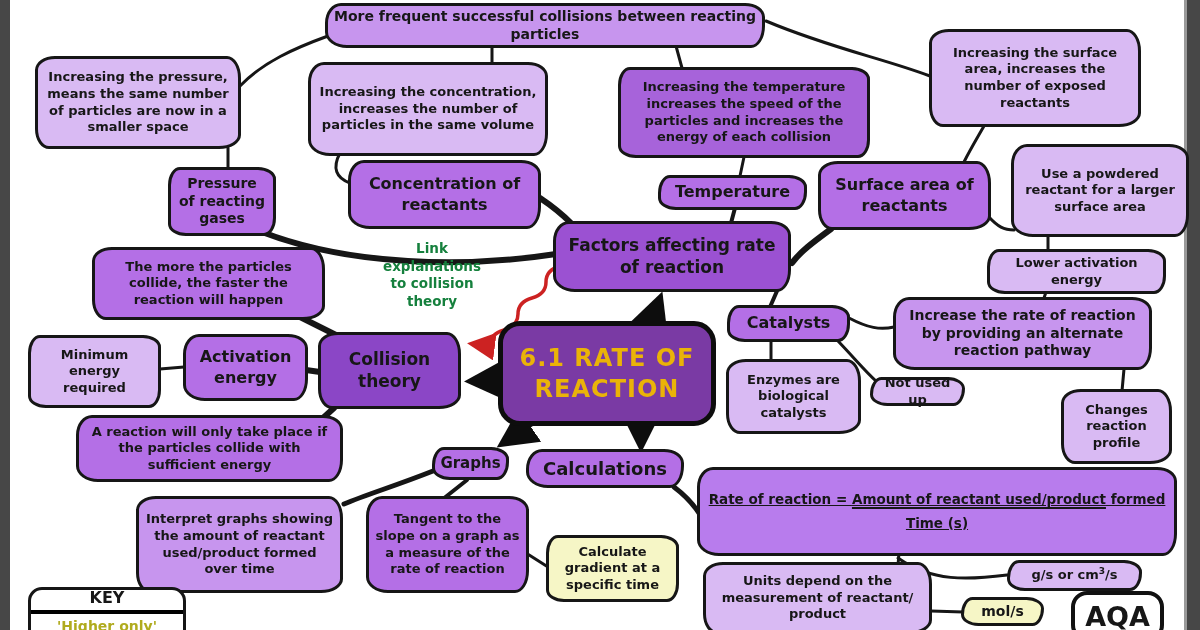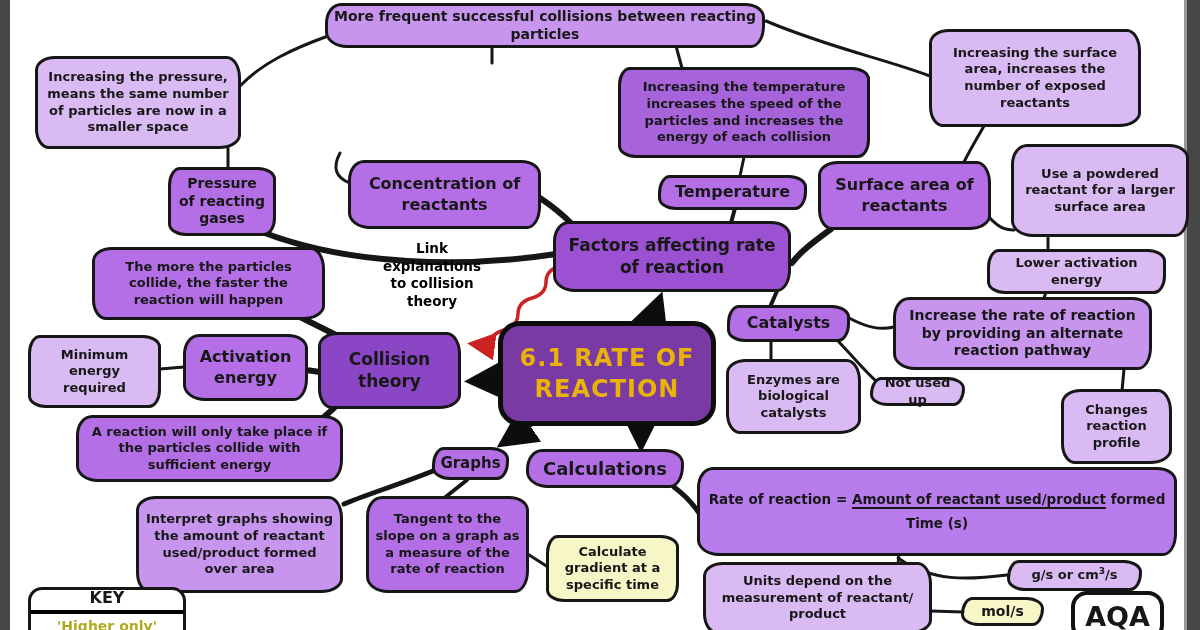--- a/index.html
+++ b/index.html
@@ -20,28 +20,28 @@
   .r1{border-radius:16px 20px 14px 22px / 20px 14px 22px 16px;}
   .r2{border-radius:20px 14px 22px 14px / 14px 22px 14px 20px;}
   .r3{border-radius:12px 18px 12px 18px / 18px 12px 18px 12px;}
   .c-light{background:#d9baf3;}
   .c-mlight{background:#c795ee;}
   .c-med{background:#b46fe6;}
   .c-med2{background:#a763da;}
   .c-dark{background:#9b51d2;}
   .c-dark2{background:#8b46c6;}
   .c-yellow{background:#f6f6c6;}
-  .c-eq{background:#b87ced;}
+  .c-eq{background:#b87ced;text-decoration:underline;}
   .c-white{background:#ffffff;}
   #title-box{
     background:#7a3aa4;color:#eab308;border:5px solid #0d0d0d;
     border-radius:22px;letter-spacing:1px;
   }
   #link-note{
-    position:absolute;color:#000000;font-weight:bold;text-align:center;line-height:1.3;
+    position:absolute;color:#15803d;font-weight:bold;text-align:center;line-height:1.3;
   }
   .sup{font-size:9px;vertical-align:super;line-height:1;}
   .u{text-decoration:underline;text-underline-offset:3px;text-decoration-thickness:2px;}
   #key-box{flex-direction:column;padding:0;overflow:hidden;border-radius:14px 14px 4px 4px;}
   #key-box .hdr{width:100%;border-bottom:4px solid #000000;padding:3px 0 2px;font-size:16px;}
   #key-box .row{width:100%;padding:4px 0 8px;font-size:14px;color:#b0ab1e;}
   #aqa-logo{border:4px solid #111;border-radius:16px;font-size:27px;font-weight:800;letter-spacing:0px;padding-top:6px;}
 </style>
 </head>
 <body>
@@ -97,20 +97,21 @@
     </g>
   </svg>
 
   <div class="edgebar" id="edge-left"></div>
   <div class="edgebar" id="edge-right"></div>
 
   <div class="box c-mlight r1" style="left:325px;top:3px;width:440px;height:45px;font-size:14px;">More frequent successful collisions between reacting particles</div>
 
   <div class="box c-light r2" style="left:35px;top:56px;width:206px;height:93px;font-size:13px;">Increasing the pressure, means the same number of particles are now in a smaller space</div>
 
+  <div class="box c-light r1" style="left:308px;top:62px;width:240px;height:94px;font-size:13px;">Increasing the concentration, increases the number of particles in the same volume</div>
 
   <div class="box c-med2 r3" style="left:618px;top:67px;width:252px;height:91px;font-size:13px;">Increasing the temperature increases the speed of the particles and increases the energy of each collision</div>
 
   <div class="box c-light r2" style="left:929px;top:29px;width:212px;height:98px;font-size:13px;">Increasing the surface area, increases the number of exposed reactants</div>
 
   <div class="box c-light r1" style="left:1011px;top:144px;width:178px;height:93px;font-size:13px;">Use a powdered reactant for a larger surface area</div>
 
   <div class="box c-med r3" style="left:168px;top:167px;width:108px;height:69px;font-size:14px;">Pressure of reacting gases</div>
 
   <div class="box c-med r1" style="left:348px;top:160px;width:193px;height:69px;font-size:16px;">Concentration of reactants</div>
@@ -144,21 +145,21 @@
   <div class="box c-mlight r1" style="left:893px;top:297px;width:259px;height:73px;font-size:14px;">Increase the rate of reaction by providing an alternate reaction pathway</div>
 
   <div class="box c-light r2" style="left:1061px;top:389px;width:111px;height:75px;font-size:13px;">Changes reaction profile</div>
 
   <div class="box c-med r1" style="left:76px;top:415px;width:267px;height:67px;font-size:13px;">A reaction will only take place if the particles collide with sufficient energy</div>
 
   <div class="box c-med r3" style="left:432px;top:447px;width:77px;height:33px;font-size:15px;padding:1px 4px;">Graphs</div>
 
   <div class="box c-med r1" style="left:526px;top:449px;width:158px;height:39px;font-size:18px;">Calculations</div>
 
-  <div class="box c-mlight r2" style="left:136px;top:496px;width:207px;height:97px;font-size:13px;">Interpret graphs showing the amount of reactant used/product formed over area</div>
+  <div class="box c-mlight r2" style="left:136px;top:496px;width:207px;height:97px;font-size:13px;">Interpret graphs showing the amount of reactant used/product formed over time</div>
 
   <div class="box c-med r1" style="left:366px;top:496px;width:163px;height:97px;font-size:13px;">Tangent to the slope on a graph as a measure of the rate of reaction</div>
 
   <div class="box c-yellow r3" style="left:546px;top:535px;width:133px;height:67px;font-size:13px;">Calculate gradient at a specific time</div>
 
   <div class="box c-eq r1" style="left:697px;top:467px;width:480px;height:89px;font-size:13.5px;">
     <div style="margin-bottom:6px;">
       <span>Rate of reaction = </span><span class="u">Amount of reactant used/product</span><span> formed</span>
     </div>
     <div>Time (s)</div>

